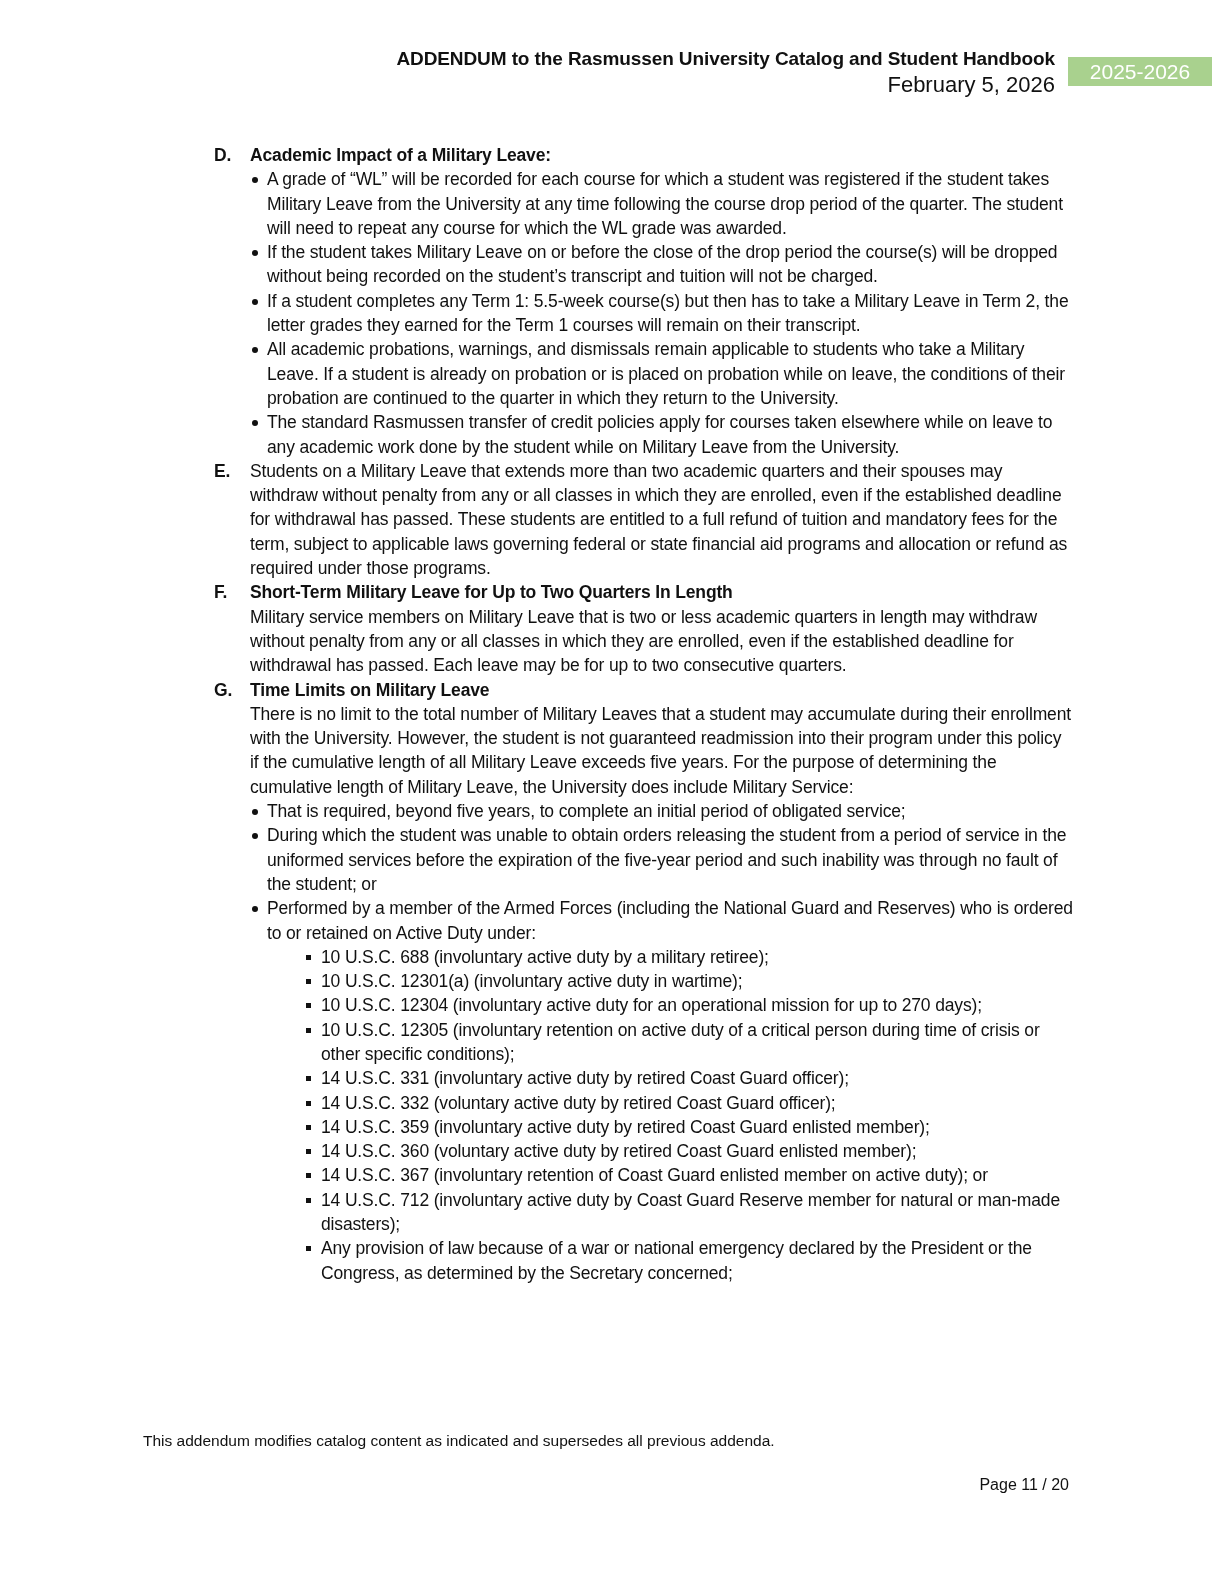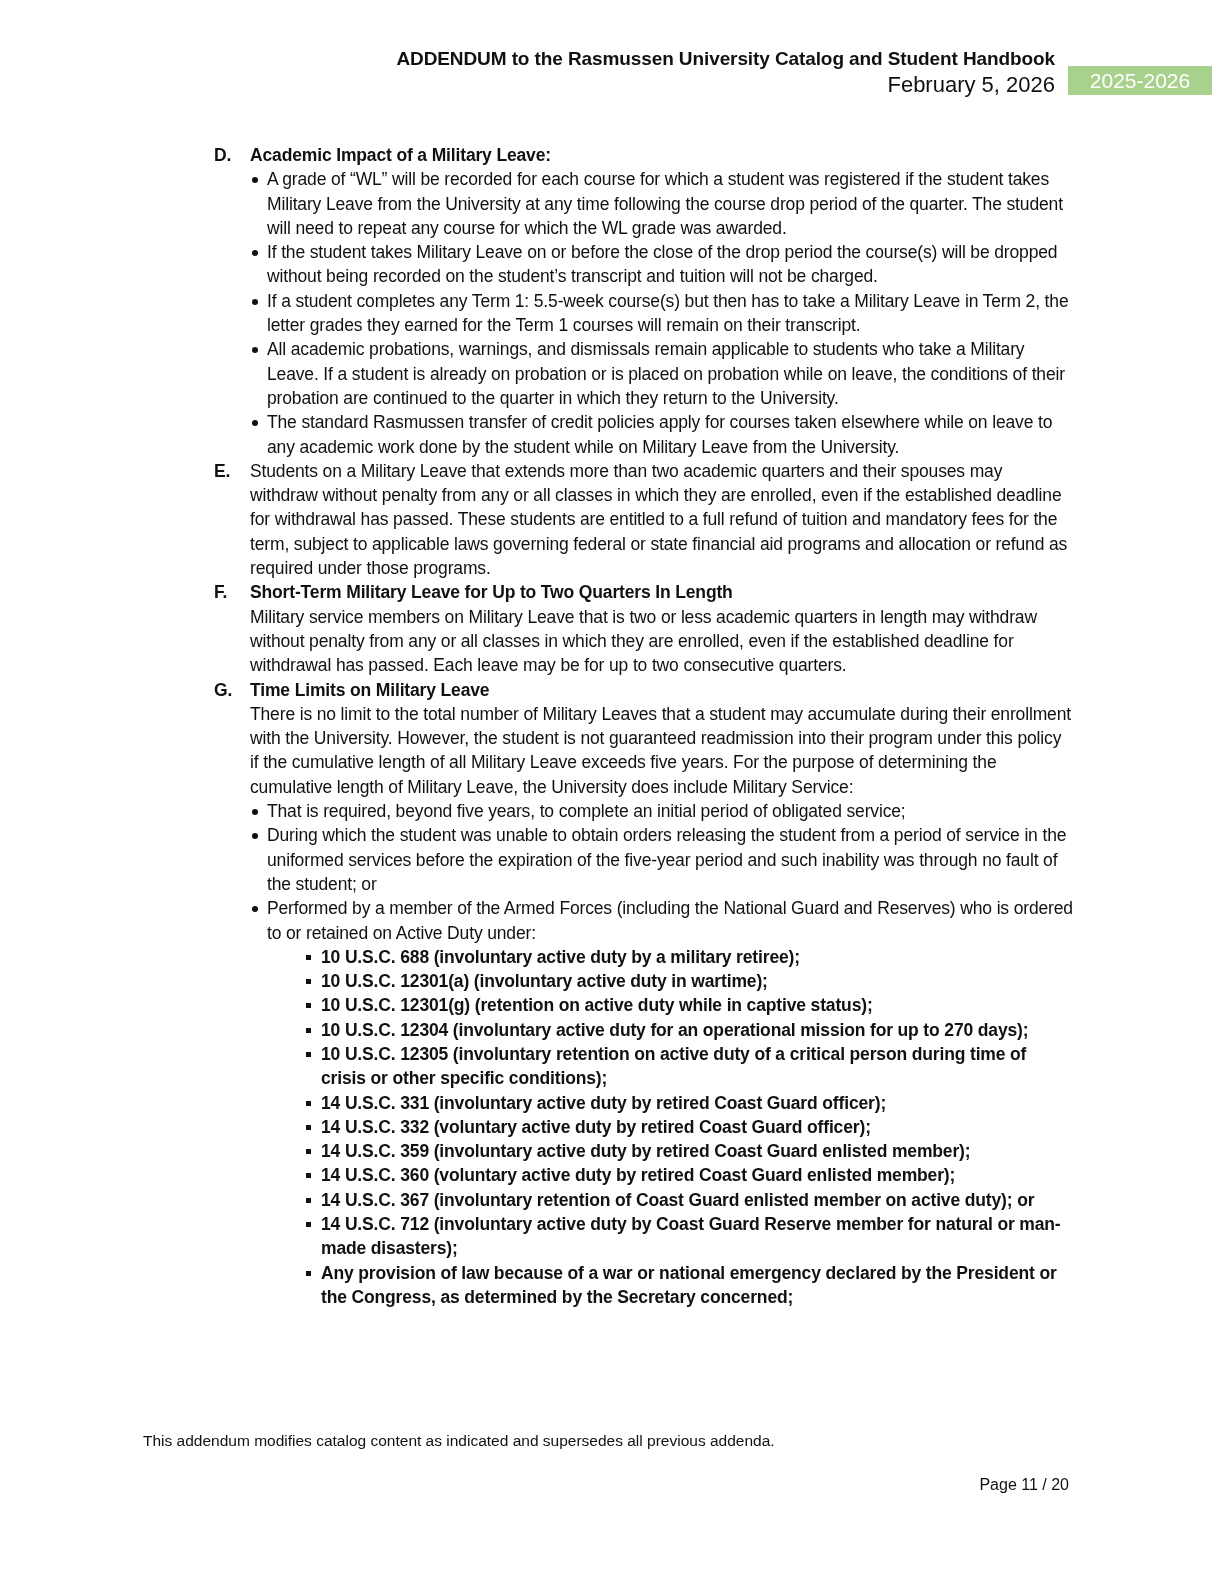--- a/index.html
+++ b/index.html
@@ -12,38 +12,38 @@
       position: absolute; right: 169px; top: 48px;
       font-size: 19px; font-weight: bold; white-space: nowrap; letter-spacing: -0.1px;
     }
     .header-date {
       position: absolute; right: 169px; top: 72px;
       font-size: 22px; white-space: nowrap;
     }
     .year-badge {
       position: absolute; left: 1068px; top: 57px; width: 144px; height: 29px;
       background: #a9d18e; color: #ffffff; font-size: 21px;
-      display: flex; align-items: center; justify-content: center; margin-top: 9px;
+      display: flex; align-items: center; justify-content: center;
     }
     .content {
       position: absolute; left: 214px; top: 143px; width: 860px;
       font-size: 17.5px; line-height: 24.3px; letter-spacing: -0.15px;
     }
     .section { position: relative; padding-left: 36px; }
     .section-letter {
       position: absolute; left: 0; top: 0; font-weight: bold;
     }
     .section-heading { font-weight: bold; }
     ul.bullets { list-style: none; margin: 0; padding: 0; }
     ul.bullets > li { position: relative; padding-left: 17px; }
     ul.bullets > li::before {
       content: ""; position: absolute; left: 2px; top: 10px;
       width: 6px; height: 6px; border-radius: 50%; background: #111;
     }
-    ul.squares { list-style: none; margin: 0; padding: 0 0 0 37px; font-weight: bold; }
+    ul.squares { list-style: none; margin: 0; padding: 0 0 0 37px; }
     ul.squares > li { position: relative; padding-left: 17px; }
     ul.squares > li::before {
       content: ""; position: absolute; left: 2px; top: 10px;
       width: 5px; height: 5px; background: #111;
     }
     .footer-left {
       position: absolute; left: 143px; top: 1432px; font-size: 15.5px; white-space: nowrap;
     }
     .footer-right {
       position: absolute; right: 155px; top: 1476px; font-size: 16px; white-space: nowrap;
@@ -86,21 +86,20 @@
     <div class="section-heading">Time Limits on Military Leave</div>
     <div>There is no limit to the total number of Military Leaves that a student may accumulate during their enrollment with the University. However, the student is not guaranteed readmission into their program under this policy if the cumulative length of all Military Leave exceeds five years. For the purpose of determining the cumulative length of Military Leave, the University does include Military Service:</div>
     <ul class="bullets">
       <li>That is required, beyond five years, to complete an initial period of obligated service;</li>
       <li>During which the student was unable to obtain orders releasing the student from a period of service in the uniformed services before the expiration of the five-year period and such inability was through no fault of the student; or</li>
       <li>
         <span>Performed by a member of the Armed Forces (including the National Guard and Reserves) who is ordered to or retained on Active Duty under:</span>
         <ul class="squares">
           <li>10 U.S.C. 688 (involuntary active duty by a military retiree);</li>
           <li>10 U.S.C. 12301(a) (involuntary active duty in wartime);</li>
-          <li>10 U.S.C. 12301(g) (retention on active duty while in captive status);</li>
           <li>10 U.S.C. 12304 (involuntary active duty for an operational mission for up to 270 days);</li>
           <li>10 U.S.C. 12305 (involuntary retention on active duty of a critical person during time of crisis or other specific conditions);</li>
           <li>14 U.S.C. 331 (involuntary active duty by retired Coast Guard officer);</li>
           <li>14 U.S.C. 332 (voluntary active duty by retired Coast Guard officer);</li>
           <li>14 U.S.C. 359 (involuntary active duty by retired Coast Guard enlisted member);</li>
           <li>14 U.S.C. 360 (voluntary active duty by retired Coast Guard enlisted member);</li>
           <li>14 U.S.C. 367 (involuntary retention of Coast Guard enlisted member on active duty); or</li>
           <li>14 U.S.C. 712 (involuntary active duty by Coast Guard Reserve member for natural or man-made disasters);</li>
           <li>Any provision of law because of a war or national emergency declared by the President or the Congress, as determined by the Secretary concerned;</li>
         </ul>

